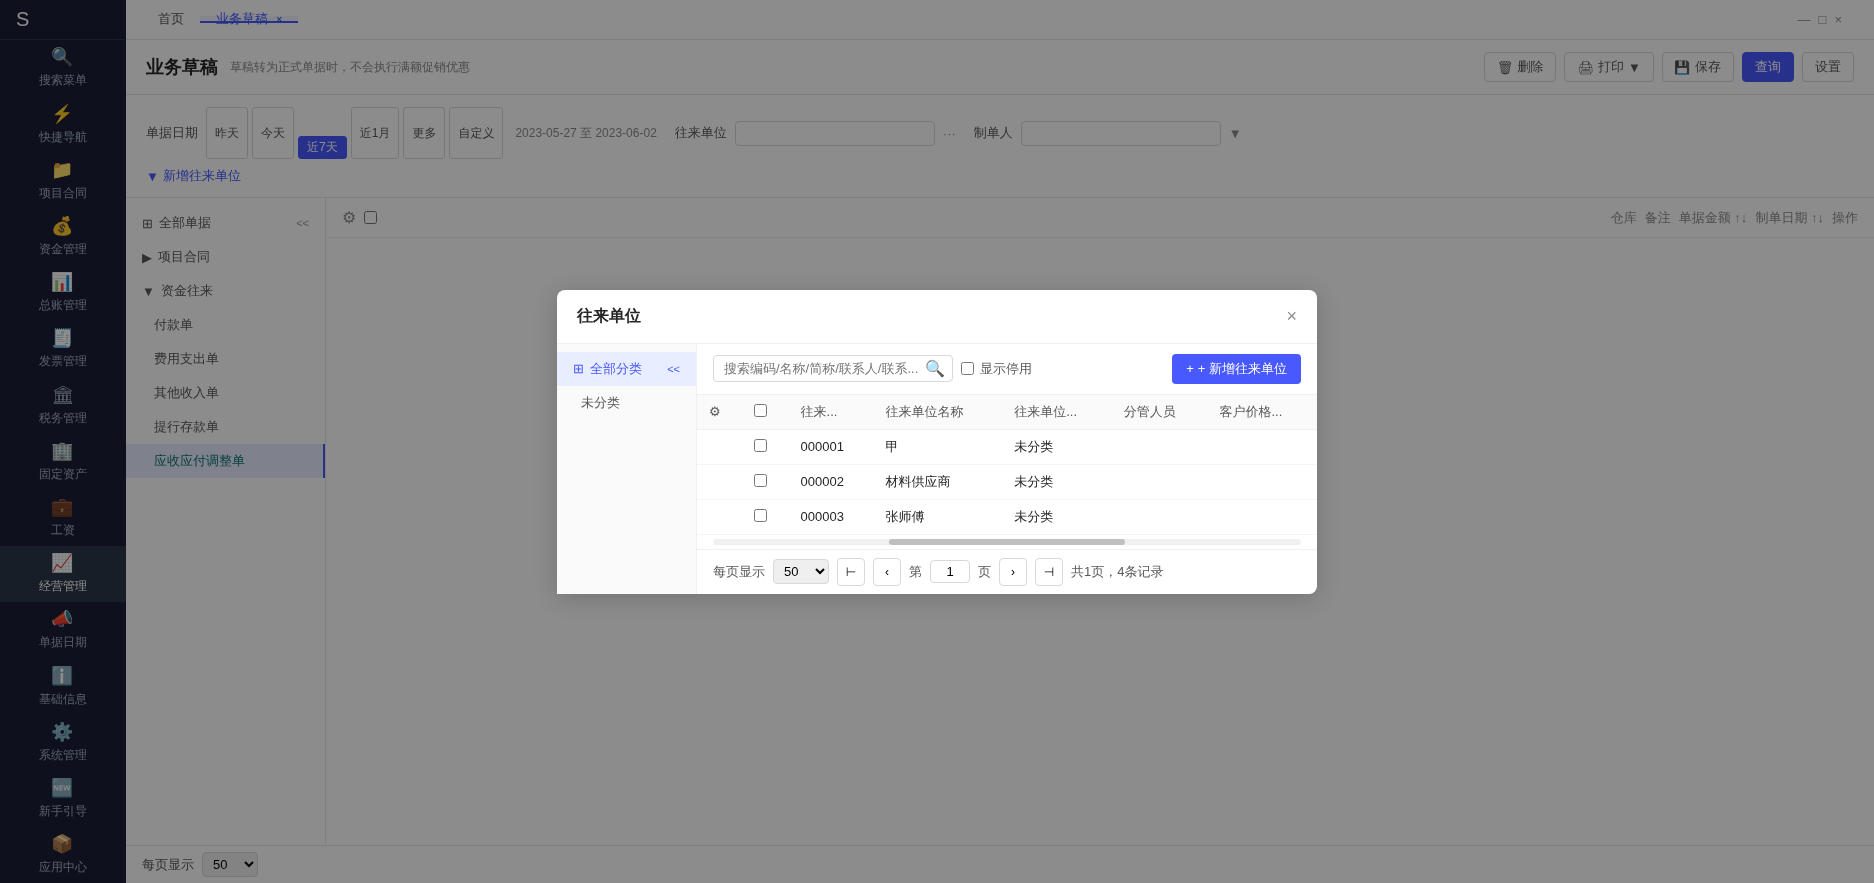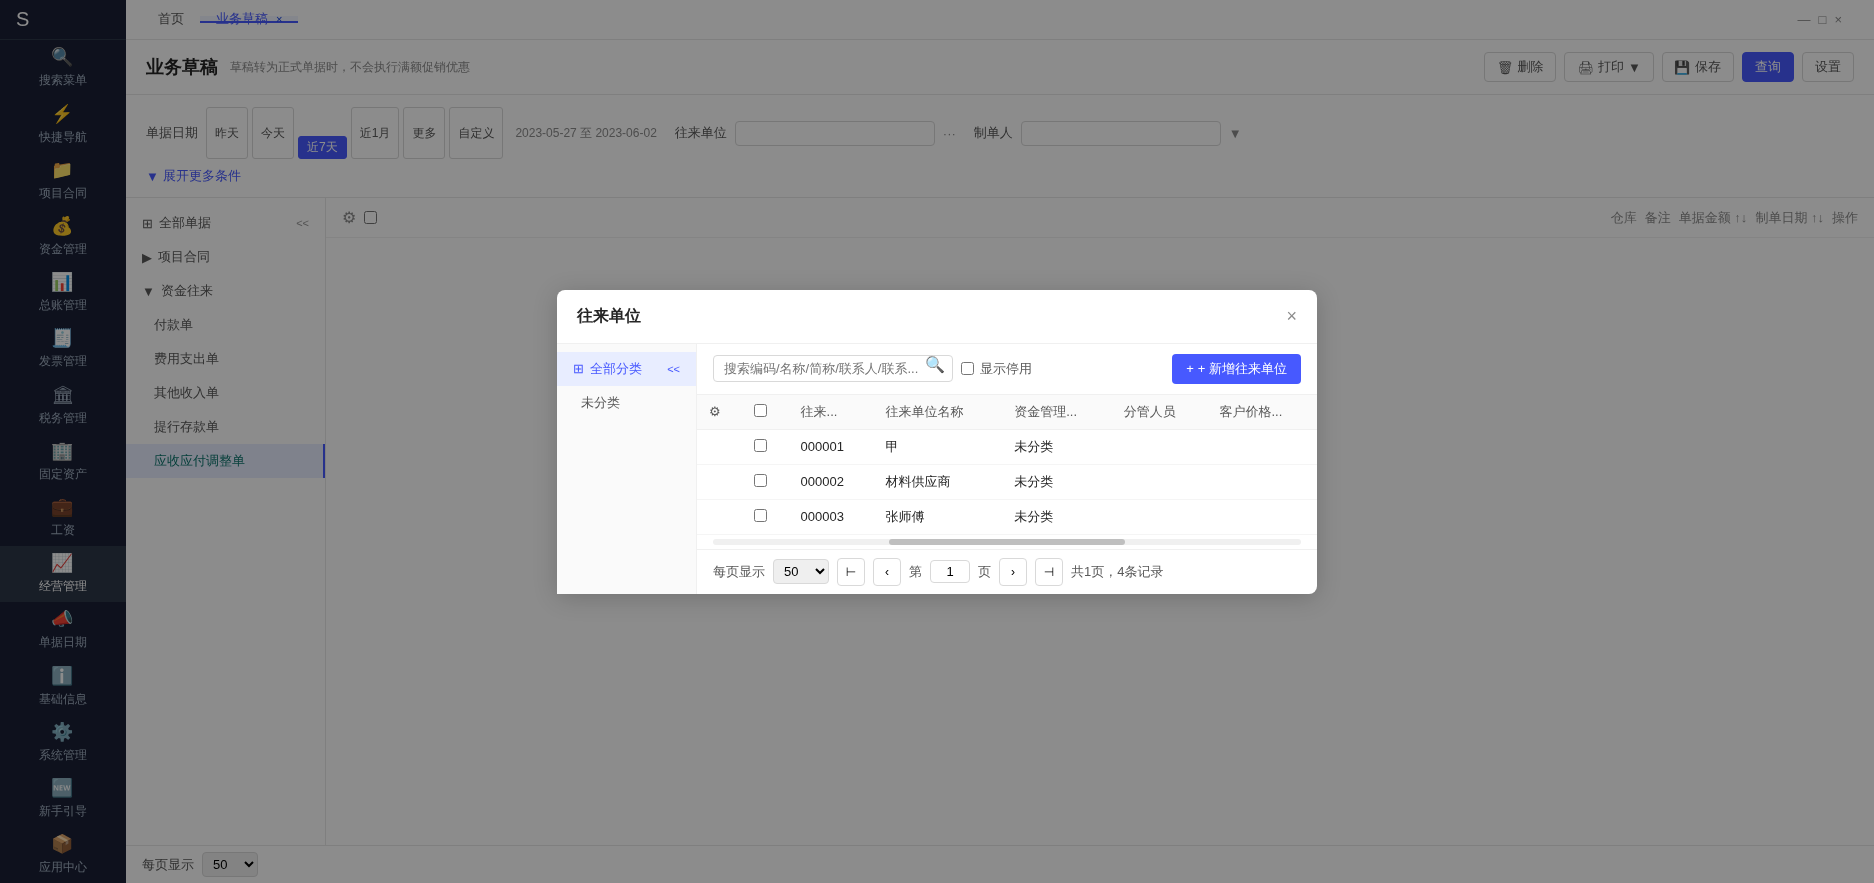--- a/index.html
+++ b/index.html
@@ -400,21 +400,21 @@
       </div>
       <div class="filter-item">
         <span>制单人</span>
         <input class="filter-input" style="">
         <span style="color:#8c8c8c;">▼</span>
       </div>
     </div>
     <div style="margin-top:8px; display:flex; align-items:center;">
       <span class="filter-expand">
         <span>▼</span>
-        <span>展开更多条件</span>
+        <span>新增往来单位</span>
       </span>
     </div>
   </div>
 
   <div class="main-layout">
 
     <div class="left-sidebar">
       <div class="left-sidebar-item">
         <span>⊞</span>
         <span>全部单据</span>
@@ -483,21 +483,21 @@
           </div>
           <div class="modal-sidebar-item indent">
             <span>未分类</span>
           </div>
         </div>
 
         <div class="modal-content">
 
           <div class="modal-toolbar">
             <div class="modal-search">
-              <div style="position:relative; display:inline-flex; align-items:flex-start;">
+              <div style="position:relative; display:inline-flex; align-items:center;">
                 <input class="search-input" placeholder="搜索编码/名称/简称/联系人/联系..." style="">
                 <span style="position:absolute;right:8px;color:#8c8c8c;">🔍</span>
               </div>
               <label class="checkbox-label">
                 <input type="checkbox" style="">
                 <span>显示停用</span>
               </label>
             </div>
             <button class="btn-add-partner">
               <span>+</span>
@@ -506,21 +506,21 @@
           </div>
 
           <div class="modal-table">
             <table>
               <thead>
                 <tr>
                   <th>⚙</th>
                   <th><input type="checkbox" style=""></th>
                   <th>往来...</th>
                   <th>往来单位名称</th>
-                  <th>资金管理...</th>
+                  <th>往来单位...</th>
                   <th>分管人员</th>
                   <th>客户价格...</th>
                 </tr>
               </thead>
               <tbody>
                 <tr>
                   <td></td>
                   <td><input type="checkbox" style=""></td>
                   <td>000001</td>
                   <td>甲</td>

